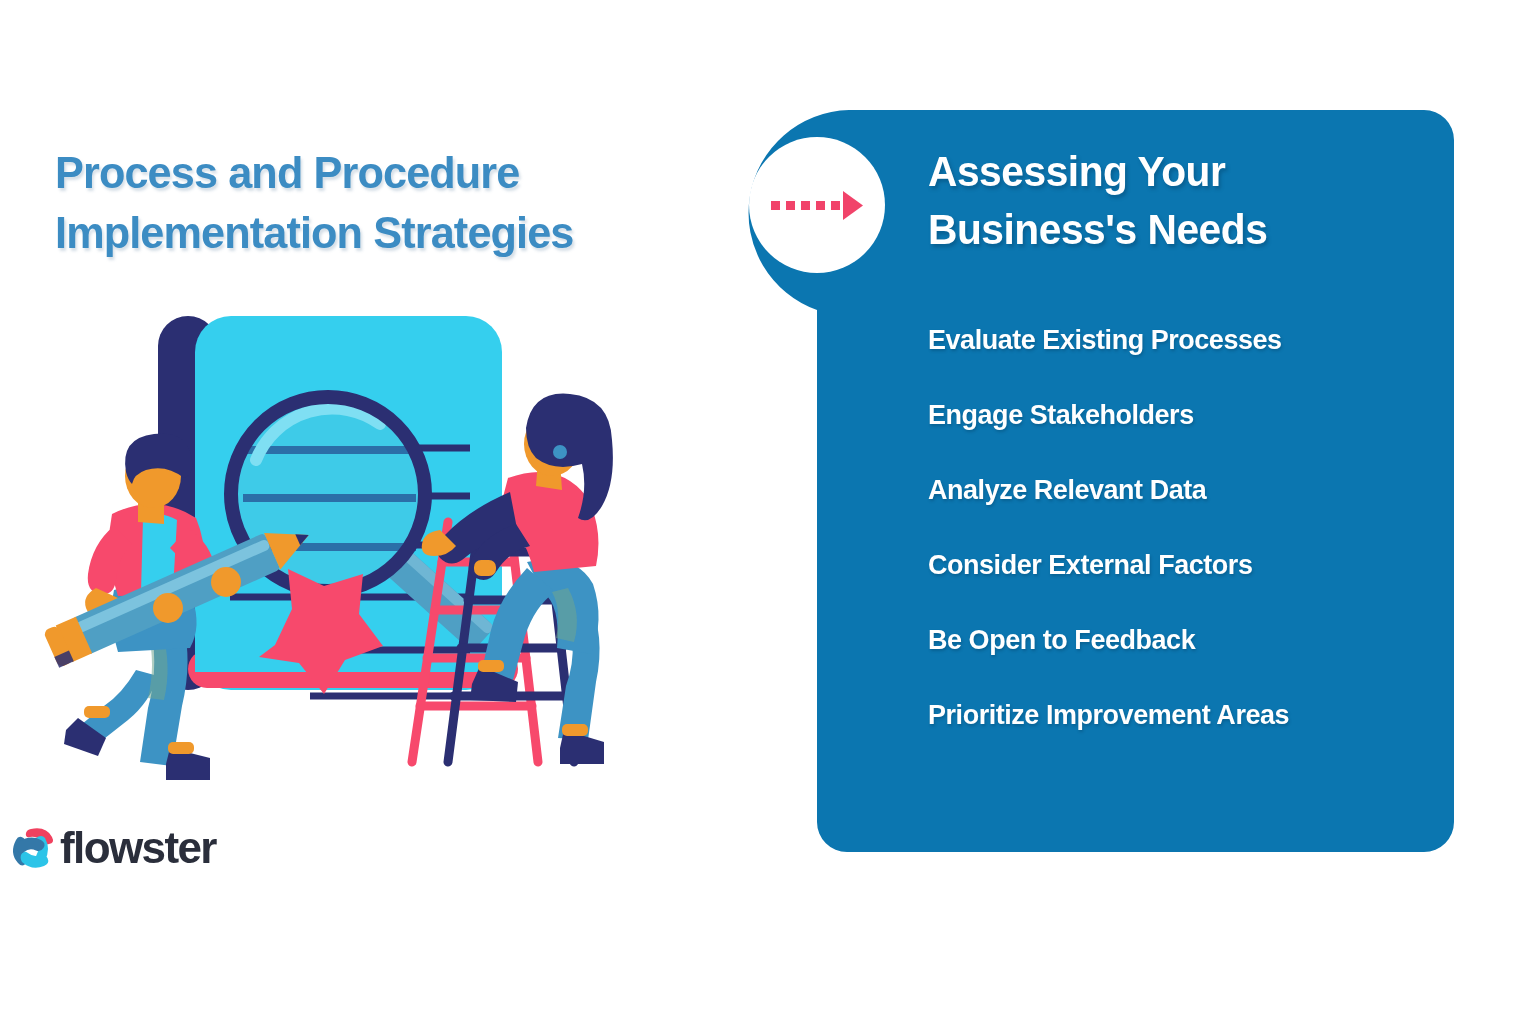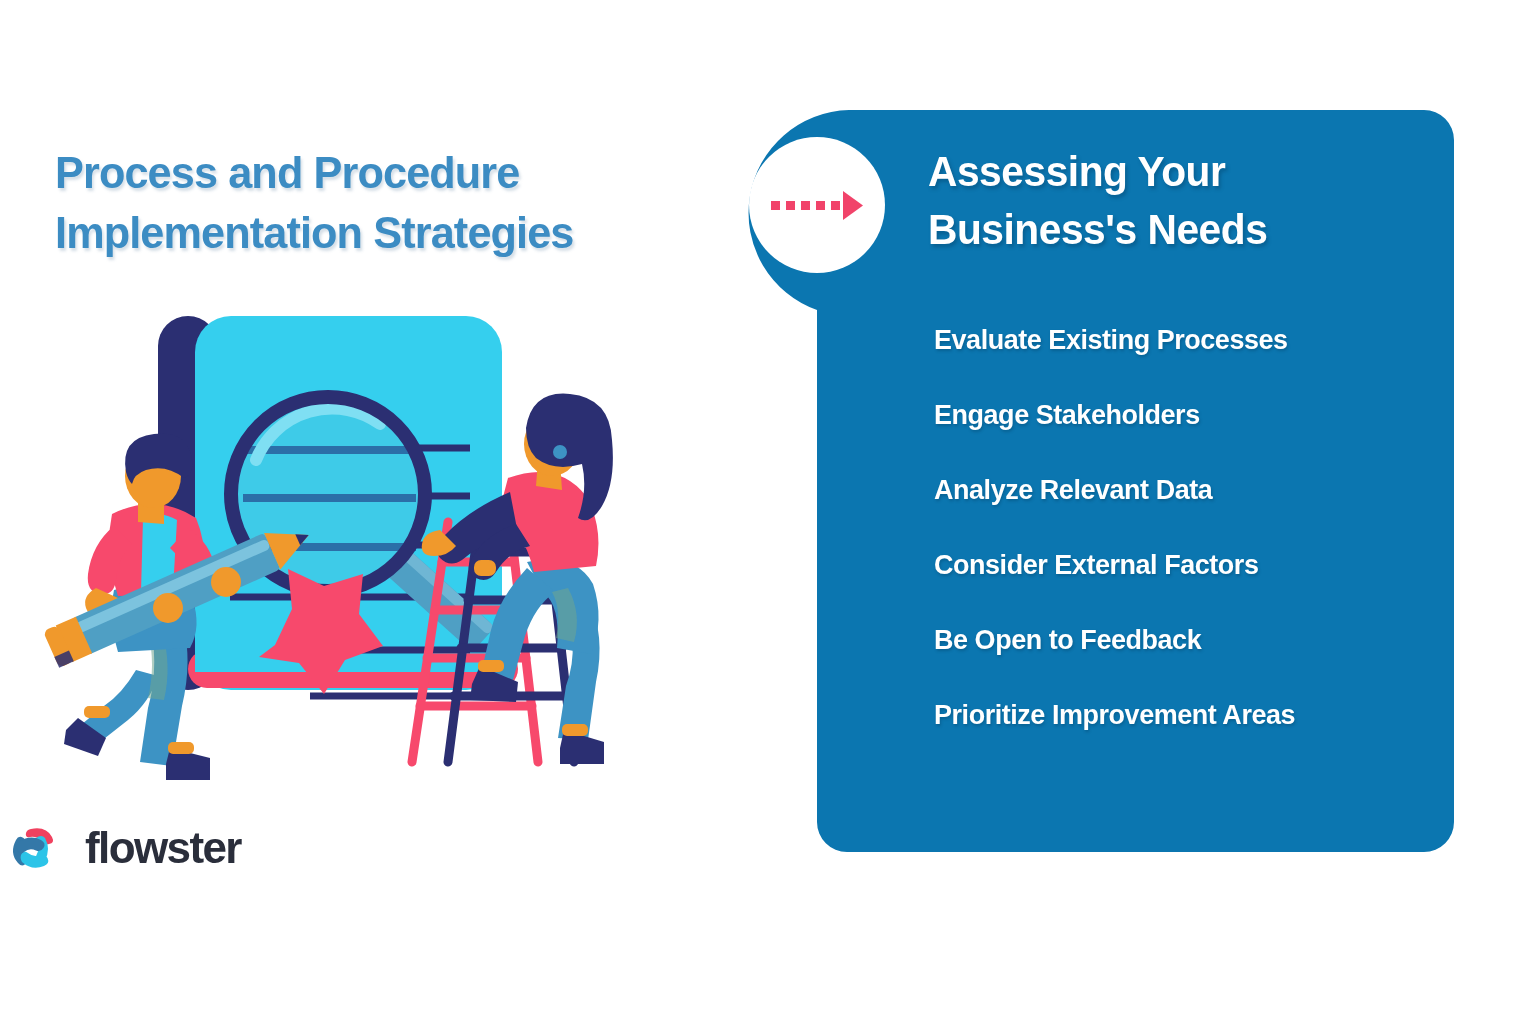--- a/index.html
+++ b/index.html
@@ -57,21 +57,21 @@
   .illus svg { display: block; width: 620px; height: 480px; }
 
   
   .logo {
     position: absolute;
     left: 8px;
     top: 818px;
     height: 60px;
     display: flex;
     align-items: center;
-    gap: 27px;
+    gap: 2px;
   }
   .logo-mark { width: 50px; height: 50px; display: block; }
   .logo-word {
     font-family: "Liberation Sans", sans-serif;
     font-weight: bold;
     font-size: 44px;
     letter-spacing: -1.6px;
     color: #2A2E3B;
     line-height: 1;
   }
@@ -117,21 +117,21 @@
     line-height: 1.38;
     letter-spacing: -0.5px;
     color: #ffffff;
     text-shadow: 2px 3px 4px rgba(0,52,85,0.35);
     transform: scaleX(0.97);
     transform-origin: left top;
   }
 
   .card-list {
     position: absolute;
-    left: 220px;
+    left: 214px;
     top: 216px;
     width: 500px;
     margin: 0;
     padding: 0;
     list-style: none;
   }
   .card-list li {
     font-family: "Liberation Sans", sans-serif;
     font-weight: bold;
     font-size: 27.5px;

